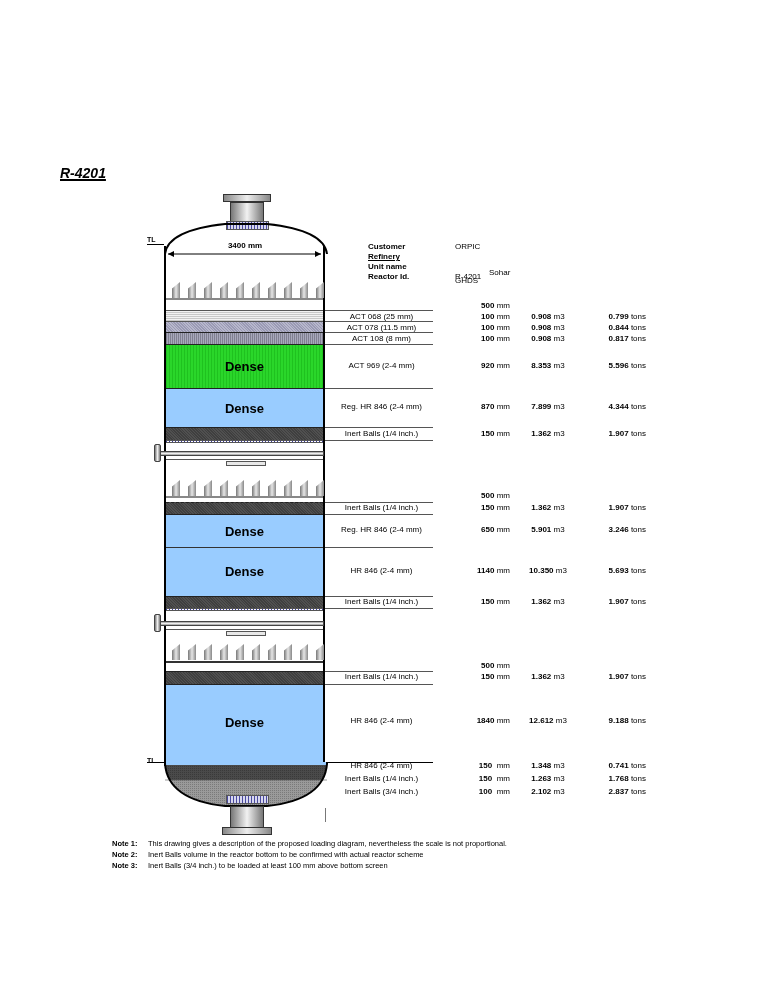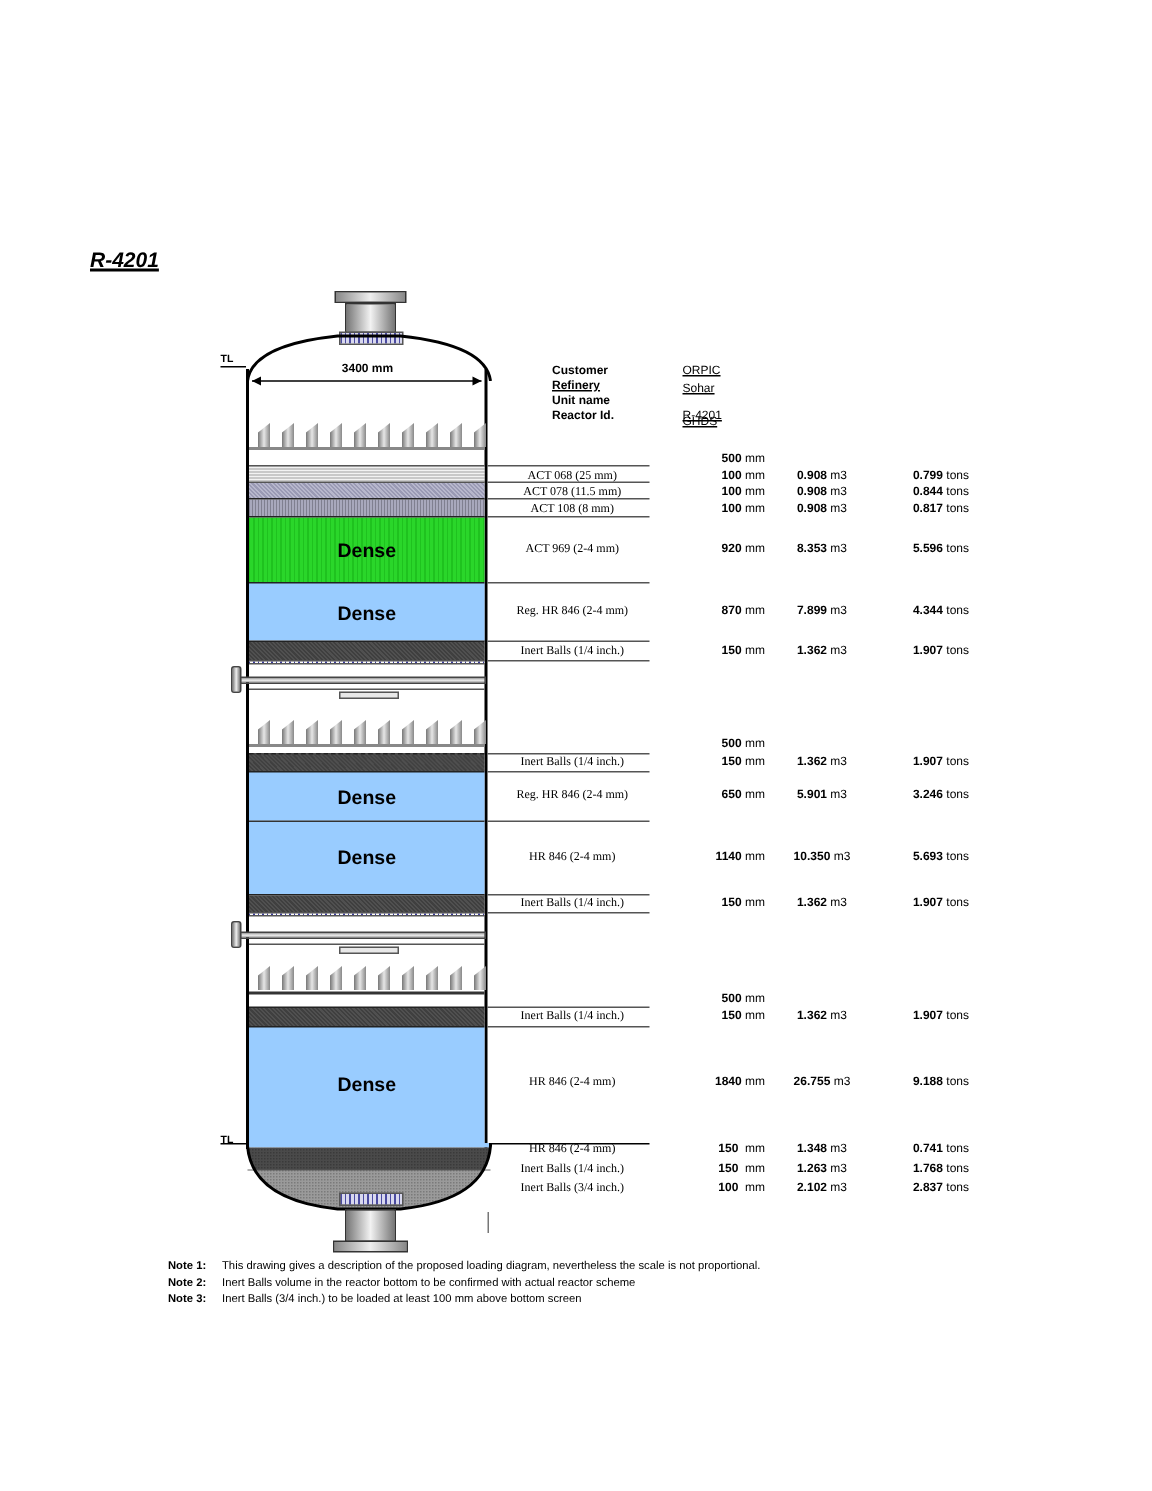--- a/index.html
+++ b/index.html
@@ -11,29 +11,29 @@
   .dense-label { position:absolute; left:0; right:0; text-align:center; font-weight:bold; font-size:13px; }
   .green { background: repeating-linear-gradient(90deg,#1fc21f 0 1px,#2ad62a 1px 3px); }
   .blue { background:#99ccff; }
   .dark { background: repeating-linear-gradient(45deg,#3f3f3f 0 1px,#505050 1px 2px); }
   .stripes-h { background: repeating-linear-gradient(0deg,#c8c8c8 0 1px,#f2f2f2 1px 2px); }
   .purple-grid { background: repeating-linear-gradient(45deg,#9a9ab4 0 1px,#b7b7cc 1px 2px); }
   .purple-v { background: repeating-linear-gradient(90deg,#808090 0 1px,#a8a8bc 1px 2px); }
   .screen { height:3px; background: repeating-linear-gradient(90deg,#3b3b9b 0 1px,#ffffff 1px 3px); border-top:1px solid #555; border-bottom:1px solid #555; }
   .tray-line { position:absolute; left:166px; width:157px; height:2px; background:#888; }
   .hline { position:absolute; height:1px; background:#555; }
-  .name { position:absolute; left:330px; width:103px; text-align:center; font-size:8px;font-family:Liberation Serif, serif; }
+  .name { position:absolute; left:330px; width:103px; text-align:center; font-size:8px; }
   .num { position:absolute; font-size:8px; white-space:nowrap; }
   .num b { font-weight:bold; }
   .c-mm { left:440px; width:70px; text-align:right; }
   .c-m3 { left:520px; width:56px; text-align:center; }
   .c-t { left:590px; width:56px; text-align:right; }
   .info { position:absolute; font-size:8px; }
   .info-label { left:368px; font-weight:bold; }
-  .info-val { left:455px;text-decoration:underline; }
+  .info-val { left:455px; }
   .note { position:absolute; left:112px; font-size:7.5px; }
   .note b { display:inline-block; width:36px; }
   .tl { position:absolute; left:147px; font-size:7px; font-weight:bold; }
   .distributor { position:absolute; display:flex; gap:0; }
   .cap { width:8px; height:16px; margin-right:8px; background:linear-gradient(90deg,#777,#e6e6e6 50%,#888); clip-path:polygon(0 40%,100% 0,100% 100%,0 100%); border:0; }
   .nozzle-body { position:absolute; background:linear-gradient(90deg,#777,#f2f2f2 50%,#777); border:1px solid #333; box-sizing:border-box; }
   .flange { position:absolute; background:linear-gradient(90deg,#888,#eee 50%,#888); border:1px solid #333; box-sizing:border-box; }
   .nozzle-screen { position:absolute; background:repeating-linear-gradient(90deg,#4a4aa0 0 1px,#d8d8ee 1px 3px); border:1px solid #555; box-sizing:border-box; }
   .pipe { position:absolute; height:5px; background:linear-gradient(180deg,#999,#eee 50%,#999); border:1px solid #444; box-sizing:border-box; }
   .pipe-end { position:absolute; width:7px; height:18px; background:linear-gradient(90deg,#777,#eee,#777); border:1px solid #444; border-radius:2px; box-sizing:border-box; }
@@ -61,21 +61,21 @@
 <div class="abs" style="left:210px;top:241px;width:70px;text-align:center;font-size:8px;font-weight:bold;">3400 mm</div>
 <svg class="abs" style="left:166px;top:250px;" width="157" height="8">
   <line x1="2" y1="4" x2="155" y2="4" stroke="#000" stroke-width="1"></line>
   <path d="M2,4 L8,1 L8,7 Z" fill="#000"></path>
     <path d="M155,4 L149,1 L149,7 Z" fill="#000"></path>
 </svg>
 
 <div class="info info-label" style="top:242px;">Customer</div>
 <div class="info info-val" style="top:242px;">ORPIC</div>
 <div class="info info-label" style="top:252px;text-decoration:underline;">Refinery</div>
-<div class="info info-val" style="top:254px;">Sohar</div>
+<div class="info info-val" style="top:268px;margin-left:34px;">Sohar</div>
 <div class="info info-label" style="top:262px;">Unit name</div>
 <div class="info info-val" style="top:276px;">GHDS</div>
 <div class="info info-label" style="top:272px;">Reactor Id.</div>
 <div class="info info-val" style="top:272px;">R-4201</div>
 
 <div class="distributor" style="left:172px;top:282px;">
   <div class="cap"></div>
     <div class="cap"></div>
     <div class="cap"></div>
     <div class="cap"></div>
@@ -225,21 +225,21 @@
 <div class="hline" style="left:325px;top:671px;width:108px;"></div>
 <div class="hline" style="left:325px;top:684px;width:108px;"></div>
 
 <div class="name" style="top:672px;">Inert Balls (1/4 inch.)</div>
 <div class="num c-mm" style="top:672px;"><b>150</b> <span>mm</span></div>
 <div class="num c-m3" style="top:672px;"><b>1.362</b> <span>m3</span></div>
 <div class="num c-t" style="top:672px;"><b>1.907</b> <span>tons</span></div>
 
 <div class="name" style="top:716px;">HR 846 (2-4 mm)</div>
 <div class="num c-mm" style="top:716px;"><b>1840</b> <span>mm</span></div>
-<div class="num c-m3" style="top:716px;"><b>26.755</b> <span>m3</span></div>
+<div class="num c-m3" style="top:716px;"><b>12.612</b> <span>m3</span></div>
 <div class="num c-t" style="top:716px;"><b>9.188</b> <span>tons</span></div>
 
 <div class="tl" style="top:757px;">TL</div>
 <div class="hline" style="left:147px;top:762px;width:286px;background:#000;"></div>
 
 <svg class="abs" style="left:160px;top:762px;" width="172" height="50">
   <defs>
     <pattern id="dk" width="2" height="2" patternUnits="userSpaceOnUse">
         <rect width="2" height="2" fill="#4a4a4a"></rect>
         <rect width="1" height="1" fill="#3a3a3a"></rect>

